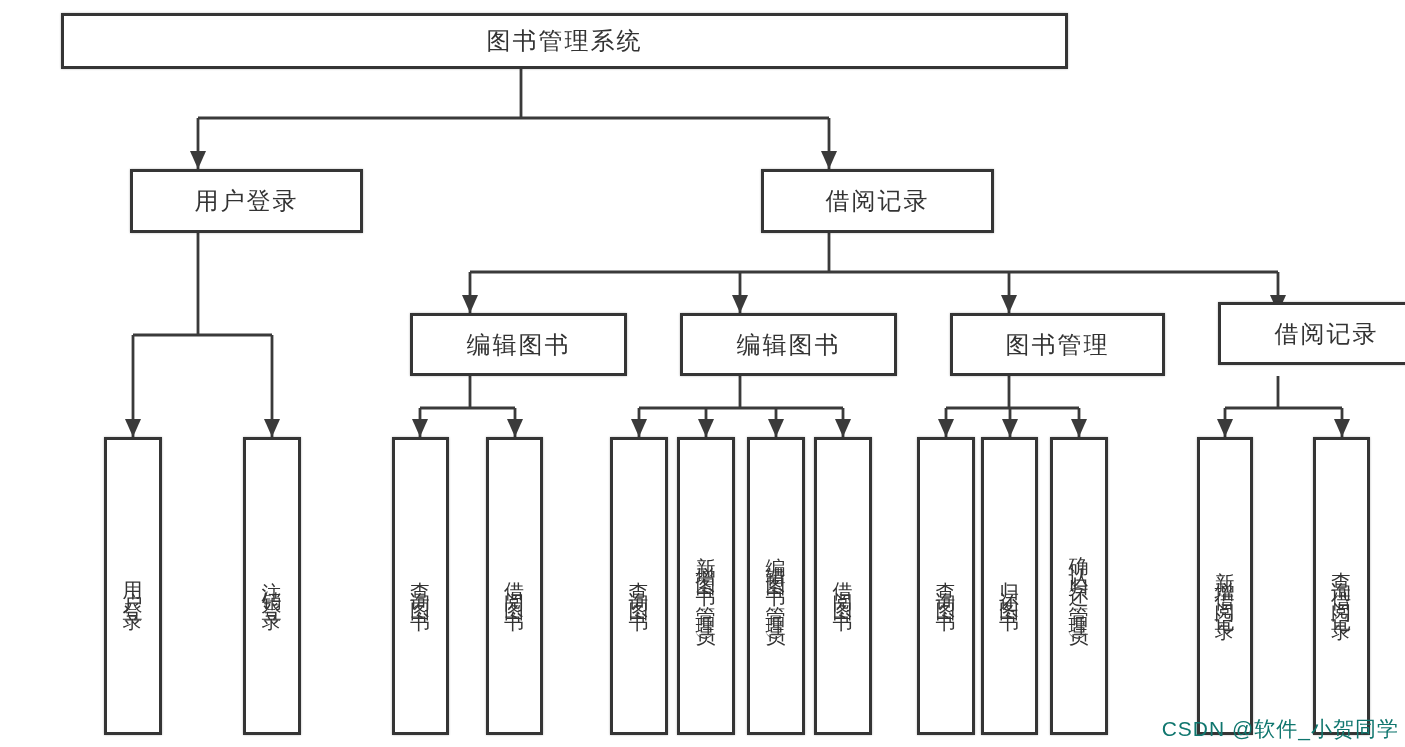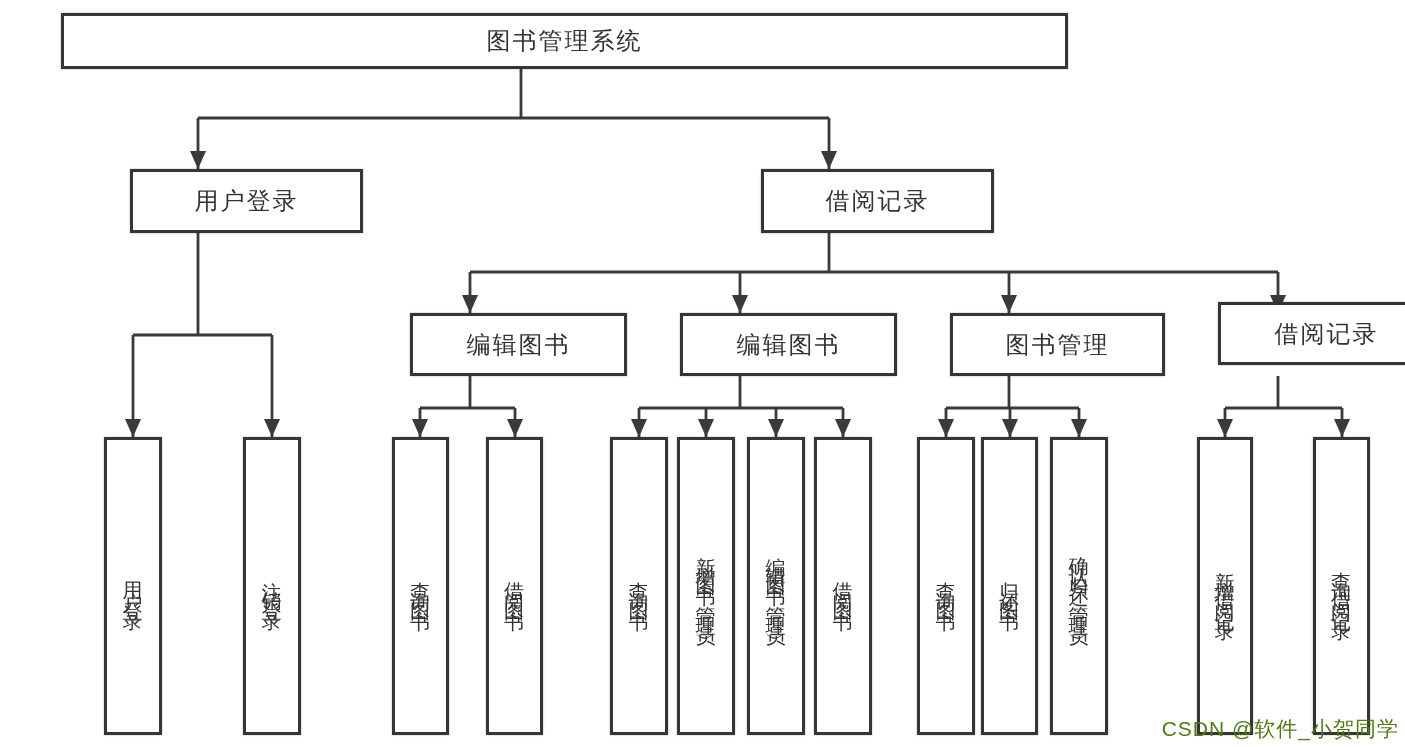--- a/index.html
+++ b/index.html
@@ -31,21 +31,21 @@
     writing-mode:vertical-rl;
     text-orientation:mixed;
     font-size:20px;
     letter-spacing:10px;
     line-height:1;
   }
   .watermark{
     position:absolute;
     right:6px;bottom:4px;
     font-size:21px;
-    color:#4d7c0f;
+    color:#0f766e;
     letter-spacing:1px;
     z-index:3;
     white-space:nowrap;
   }
 </style>
 </head>
 <body>
 
 <div class="canvas">
 

